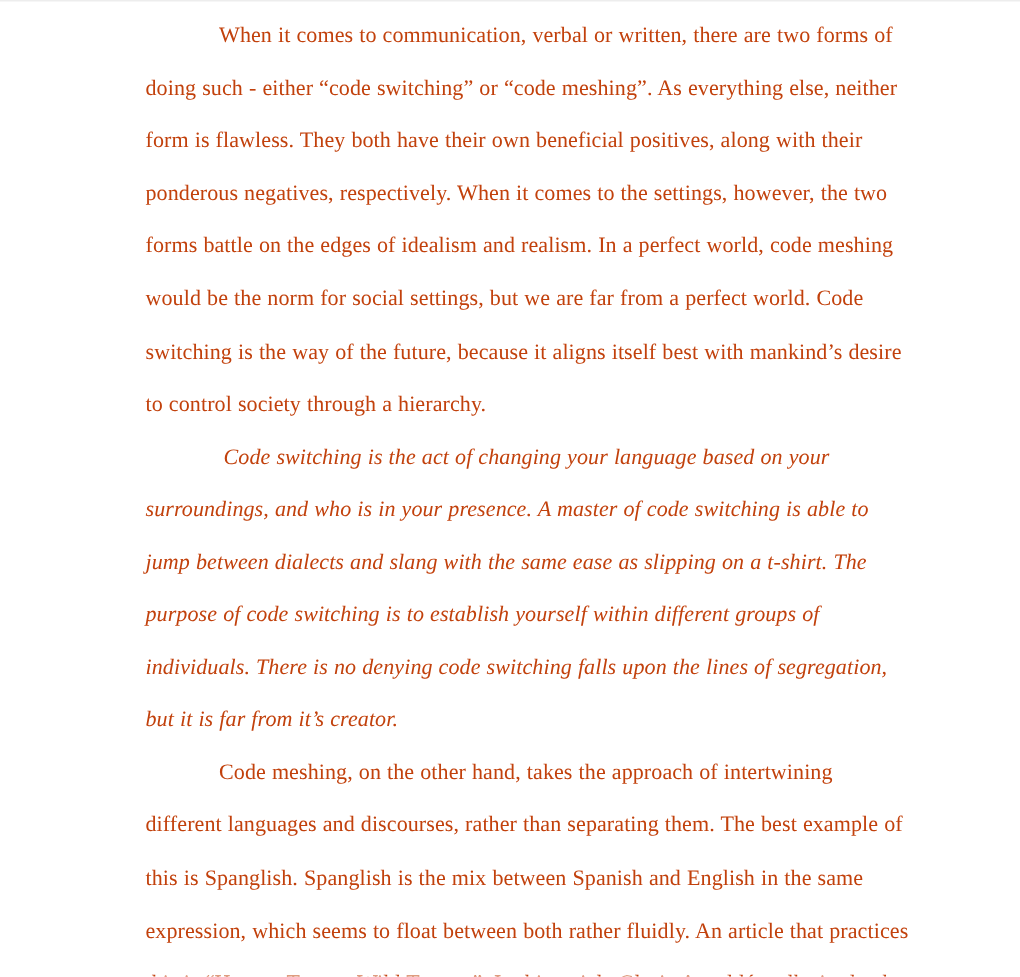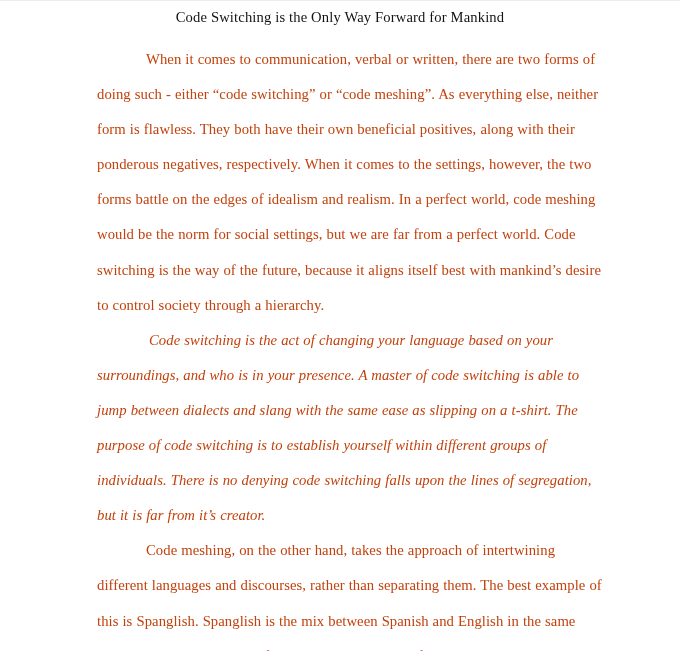--- a/index.html
+++ b/index.html
@@ -69,21 +69,20 @@
     font-style: italic;
   }
 </style>
 </head>
 <body>
 
 <div class="page-top-rule"></div>
 
 <article class="document">
 
-  <h1 class="doc-title">Code Switching is the Only Way Forward for Mankind</h1>
 
   <div class="doc-body">
 
     <p class="paragraph">When it comes to communication, verbal or written, there are two forms of doing such - either “code switching” or “code meshing”. As everything else, neither form is flawless. They both have their own beneficial positives, along with their ponderous negatives, respectively. When it comes to the settings, however, the two forms battle on the edges of idealism and realism. In a perfect world, code meshing would be the norm for social settings, but we are far from a perfect world. Code switching is the way of the future, because it aligns itself best with mankind’s desire to control society through a hierarchy.</p>
 
     <p class="paragraph extra-indent"> Code switching is the act of changing your language based on your surroundings, and who is in your presence. A master of code switching is able to jump between dialects and slang with the same ease as slipping on a t-shirt. The purpose of code switching is to establish yourself within different groups of individuals. There is no denying code switching falls upon the lines of segregation, but it is far from it’s creator.</p>
 
     <p class="paragraph">Code meshing, on the other hand, takes the approach of intertwining different languages and discourses, rather than separating them. The best example of this is Spanglish. Spanglish is the mix between Spanish and English in the same expression, which seems to float between both rather fluidly. An article that practices this is “How to Tame a Wild Tongue”. In this article Gloria Anzaldúa talks in-depth about the massacre of her culture through the American lifestyle.</p>
 
   </div>

